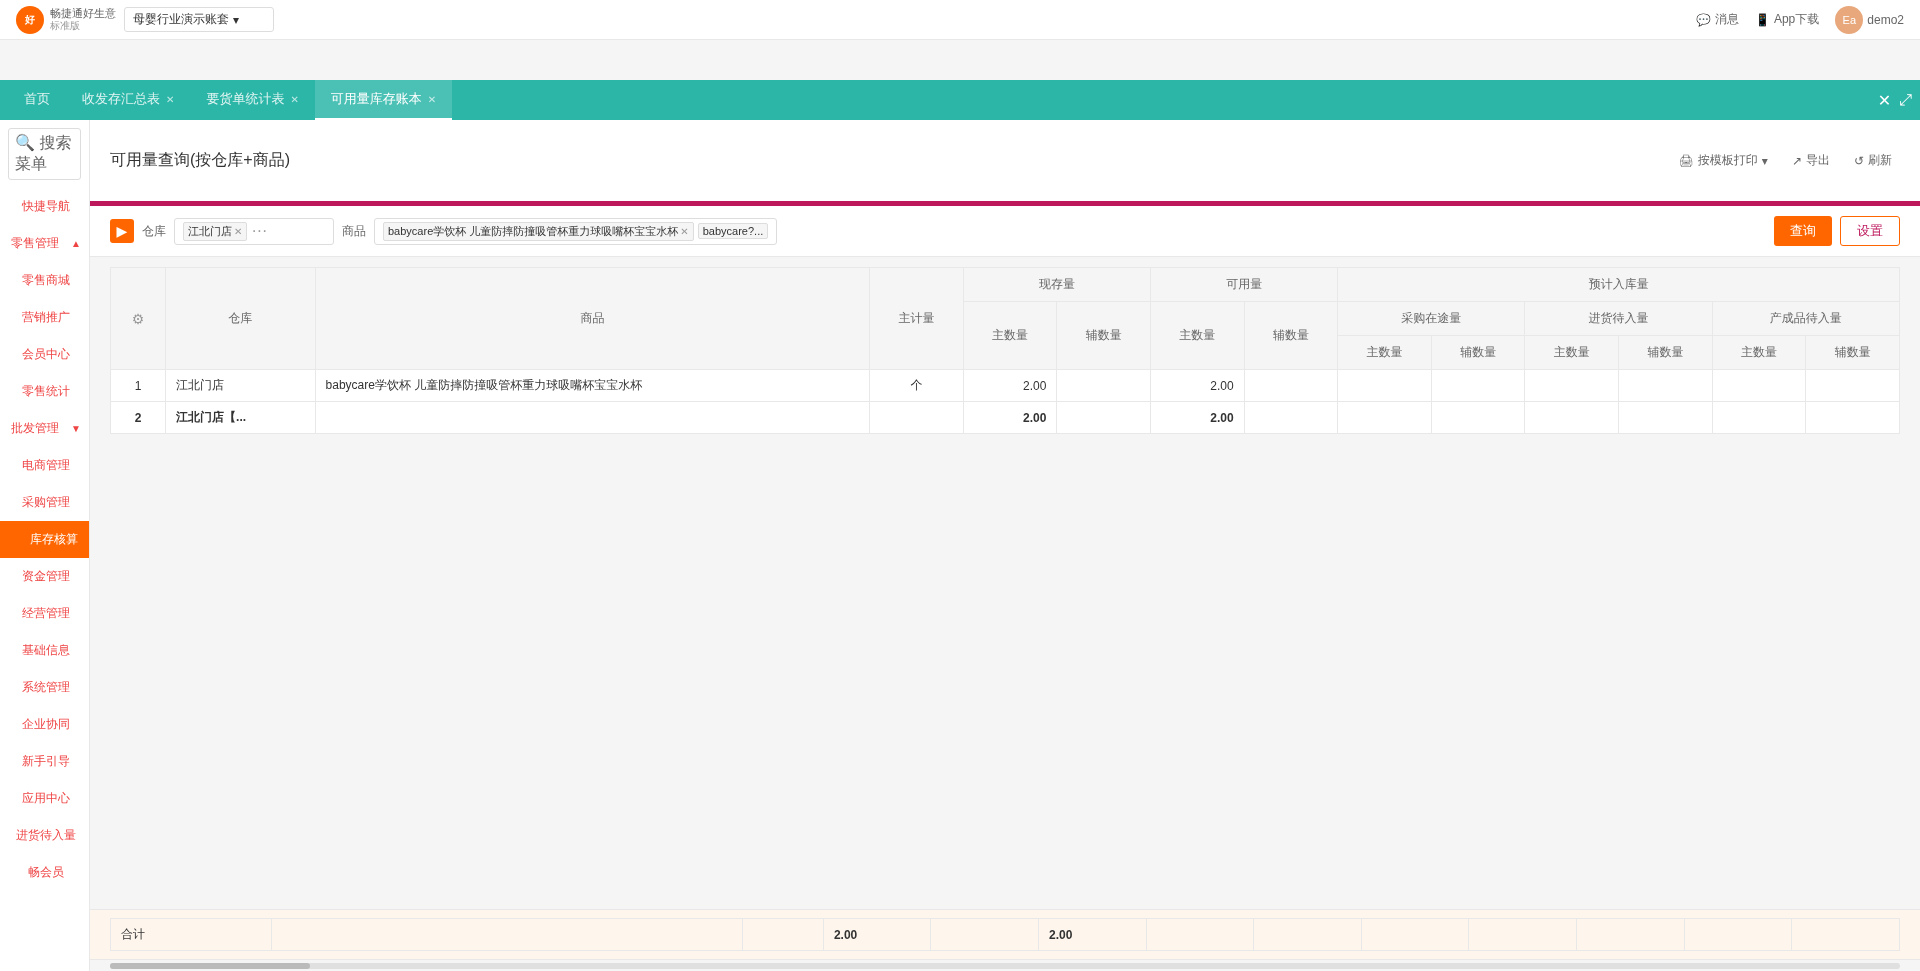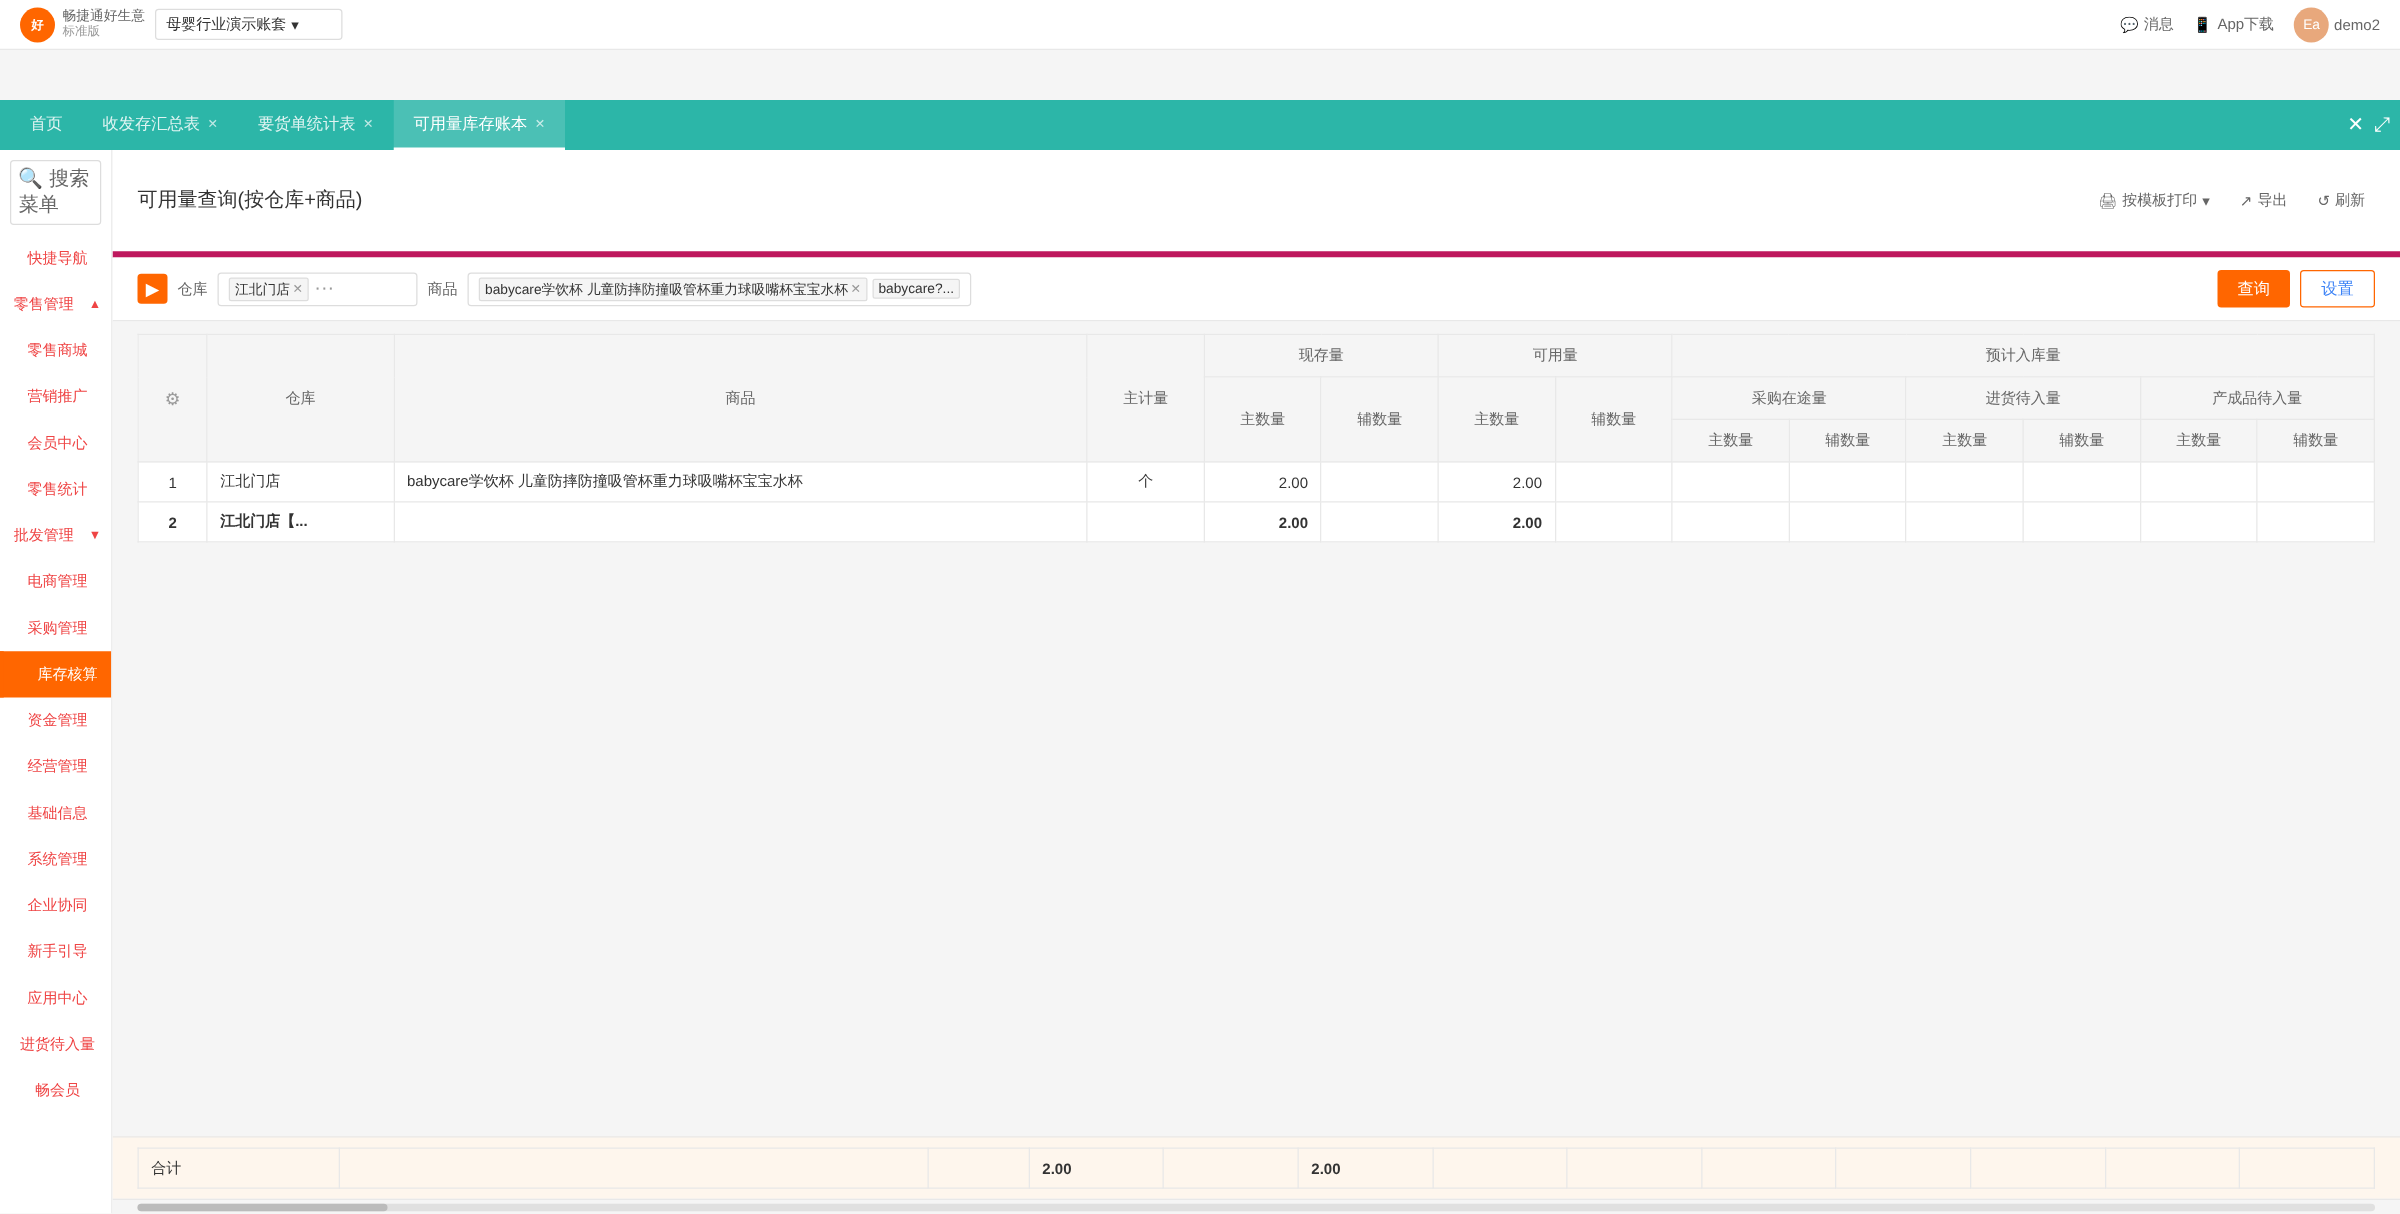--- a/index.html
+++ b/index.html
@@ -51,21 +51,21 @@
     .filter-area { background: #fff; padding: 10px 20px; border-bottom: 1px solid #e8e8e8; flex-shrink: 0; display: flex; align-items: center; gap: 8px; }
     .filter-toggle { background: #ff6600; color: white; border: none; width: 24px; height: 24px; border-radius: 3px; cursor: pointer; font-size: 14px; display: flex; align-items: center; justify-content: center; }
     .filter-group { display: flex; align-items: center; gap: 8px; flex: 1; }
     .filter-label { font-size: 12px; color: #666; }
     .filter-tag-group { display: flex; align-items: center; gap: 4px; border: 1px solid #ddd; border-radius: 3px; padding: 3px 8px; min-width: 160px; background: #fff; }
     .filter-tag { background: #f5f5f5; border: 1px solid #ddd; border-radius: 2px; padding: 1px 4px; font-size: 11px; color: #333; display: flex; align-items: center; gap: 2px; }
     .filter-tag-close { cursor: pointer; color: #999; font-size: 10px; }
     .filter-dots { color: #999; font-size: 16px; cursor: pointer; }
     .filter-action-btns { display: flex; gap: 8px; }
     .btn-query { background: #ff6600; color: white; border: none; border-radius: 3px; padding: 5px 16px; font-size: 13px; cursor: pointer; }
-    .btn-setting { background: #fff; color: #3b82f6; border: 1px solid #ff6600; border-radius: 3px; padding: 5px 16px; font-size: 13px; cursor: pointer; }
+    .btn-setting { background: #fff; color: #be185d; border: 1px solid #ff6600; border-radius: 3px; padding: 5px 16px; font-size: 13px; cursor: pointer; }
 
     
     .table-container { flex: 1; overflow: auto; padding: 10px 20px; }
     .data-table { width: 100%; border-collapse: collapse; background: #fff; font-size: 12px; }
     .data-table th { background: #f5f5f5; border: 1px solid #e8e8e8; padding: 8px 10px; text-align: center; font-weight: normal; color: #666; white-space: nowrap; }
     .data-table td { border: 1px solid #e8e8e8; padding: 7px 10px; color: #333; }
     .data-table td.center { text-align: center; }
     .data-table td.right { text-align: right; }
     .th-group { background: #f0f0f0; }
     .settings-icon { color: #999; font-size: 14px; cursor: pointer; }

